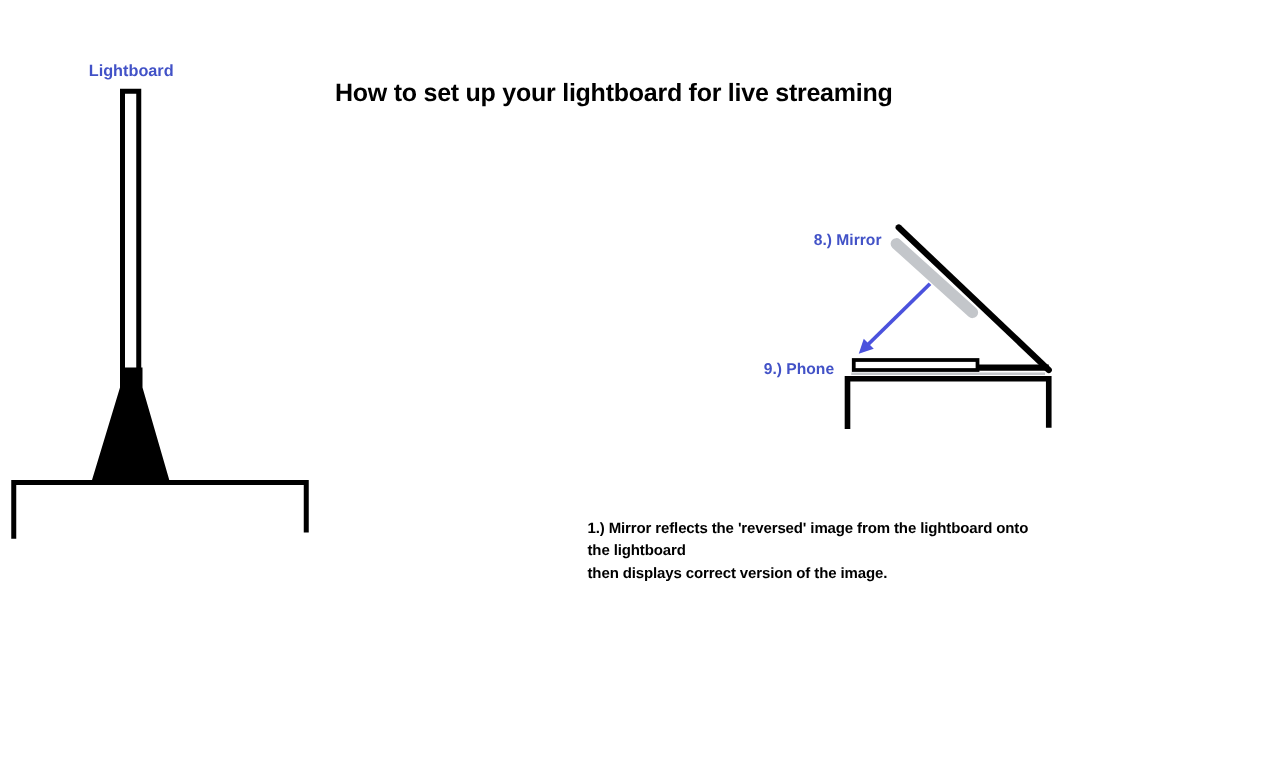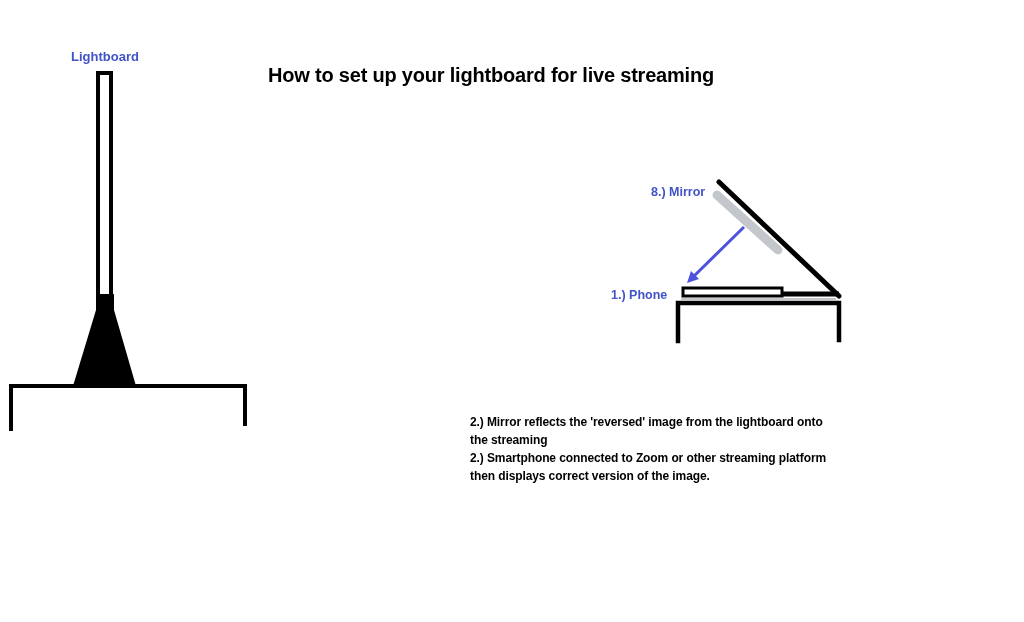--- a/index.html
+++ b/index.html
@@ -73,22 +73,21 @@
       <path d="M 678 341 L 678 303 L 839 303 L 839 340" fill="none" stroke="var(--ink)" stroke-width="4.5" stroke-linejoin="miter" stroke-linecap="square"></path>
     </g>
   </svg>
 
   <div class="blue-label label-lightboard">Lightboard</div>
 
   <div class="slide-title">How to set up your lightboard for live streaming</div>
 
   <div class="blue-label label-mirror">8.) Mirror</div>
 
-  <div class="blue-label label-phone">1.) Phone</div>
+  <div class="blue-label label-phone">9.) Phone</div>
 
   <div class="notes">
-    <div class="note-line">2.) Mirror reflects the 'reversed' image from the lightboard onto</div>
-    <div class="note-line">the streaming</div>
-    <div class="note-line">2.) Smartphone connected to Zoom or other streaming platform</div>
+    <div class="note-line">1.) Mirror reflects the 'reversed' image from the lightboard onto</div>
+    <div class="note-line">the lightboard</div>
     <div class="note-line">then displays correct version of the image.</div>
   </div>
 
 </div>
 
 </body></html>

